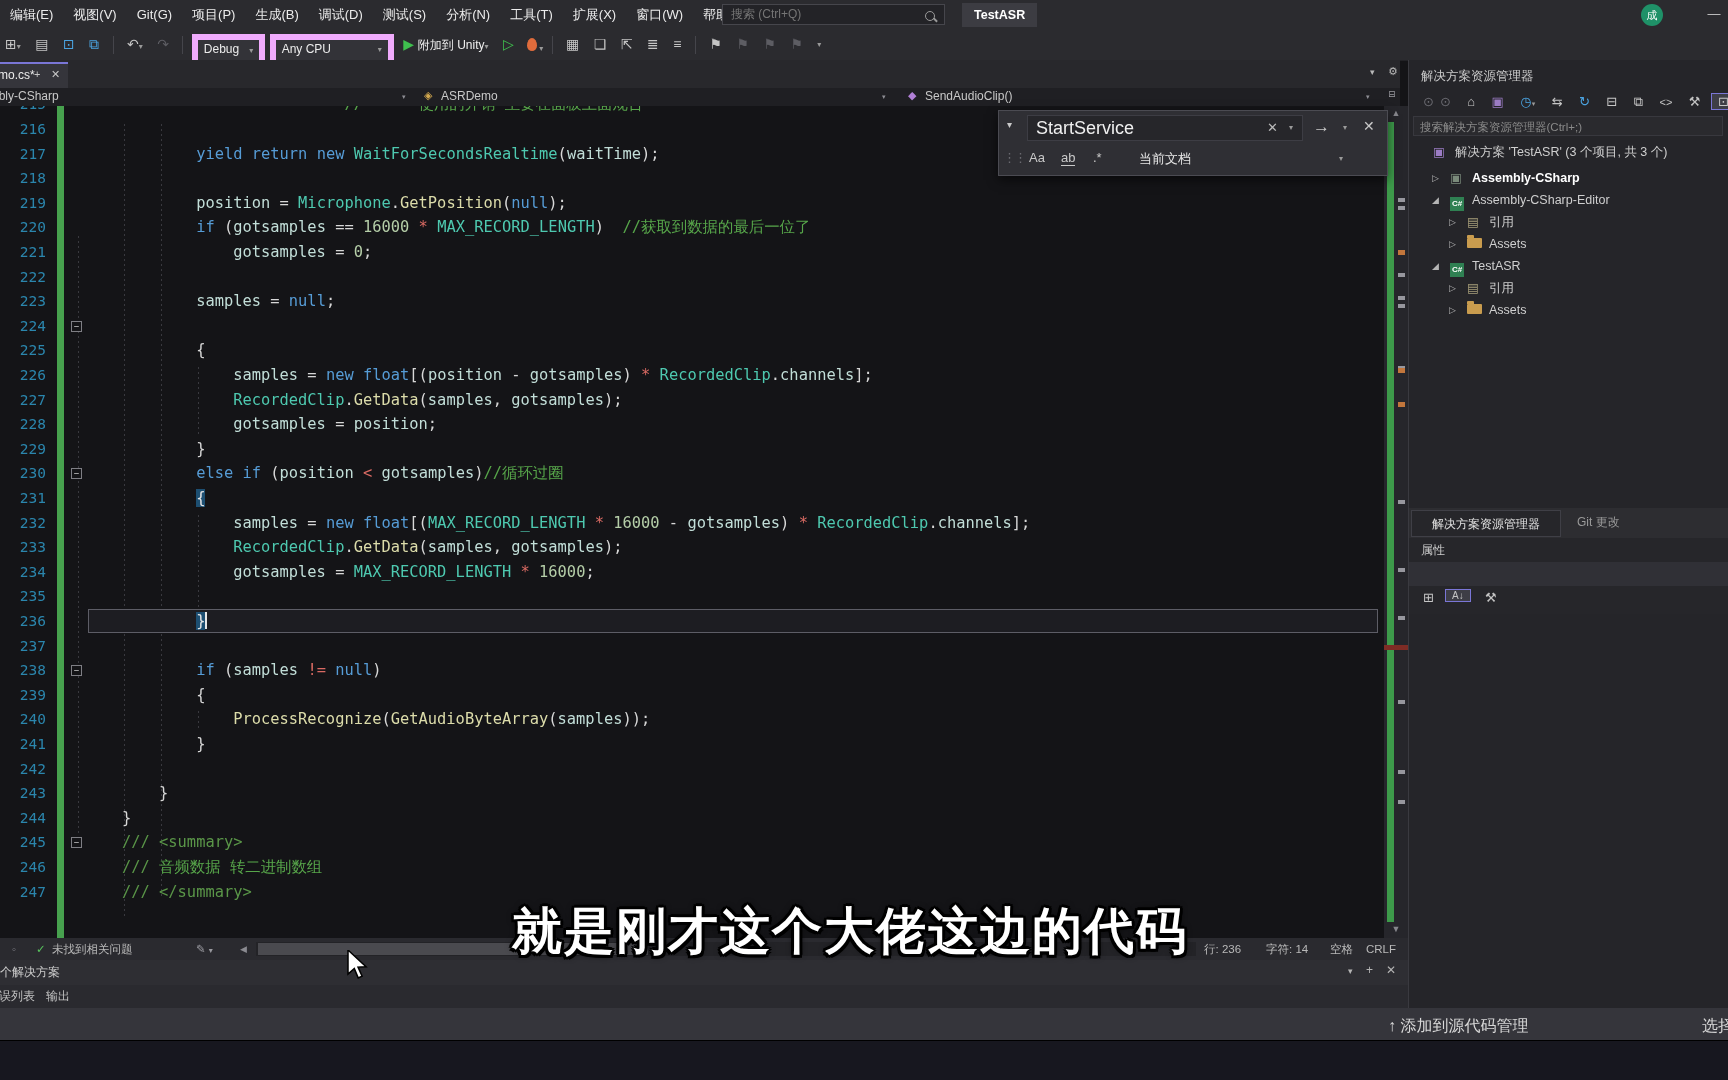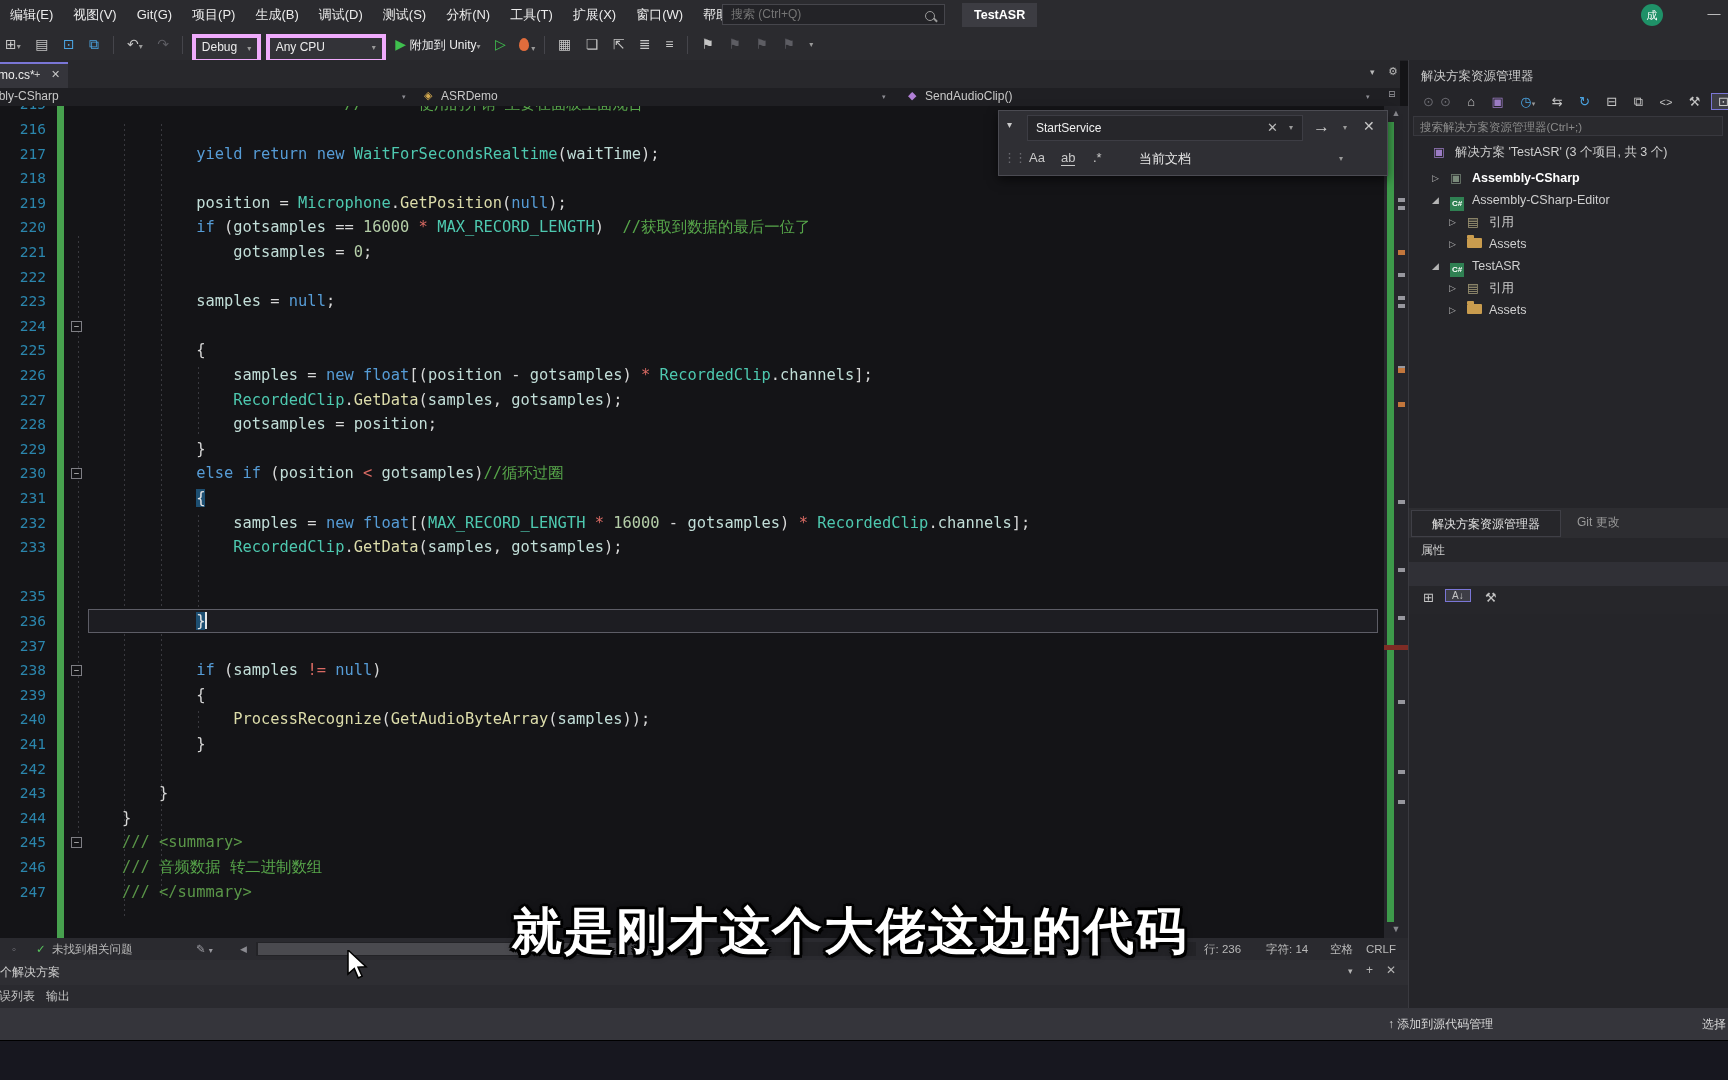--- a/index.html
+++ b/index.html
@@ -16,21 +16,21 @@
   #solution-badge{left:962px;top:3px;height:24px;background:#3c3c42;color:#fff;font-size:12.5px;font-weight:bold;
     line-height:24px;padding:0 12px;}
   #avatar{left:1641px;top:4px;width:22px;height:22px;border-radius:50%;background:#1f9168;color:#fff;
     font-size:11px;text-align:center;line-height:22px;}
   #min-btn{left:1700px;top:0;width:28px;height:30px;color:#ccc;text-align:center;line-height:28px;font-size:13px;}
   
   #toolbar{left:0;top:30px;width:1728px;height:30px;background:#2b2b2f;border-bottom:1px solid #222226;}
   .tbi{display:inline-block;vertical-align:top;color:#c5c5c5;font-size:14px;line-height:29px;padding:0 5px;}
   .tbi.dim{color:#5d5d63;}
   .tbsep{display:inline-block;vertical-align:top;width:1px;height:18px;background:#45454b;margin:6px 4px;}
-  .combo{display:inline-block;vertical-align:top;height:21px;margin-top:4px;background:#333338;border:4px solid #f0abfc;
+  .combo{display:inline-block;vertical-align:top;height:21px;margin-top:4px;background:#333338;border:6px solid #f0abfc;
     color:#ececec;font-size:12px;line-height:19px;padding:0 6px;position:relative;}
   .combo .car{color:#9a9a9a;font-size:8px;margin-left:10px;}
   .green{color:#3fbf4e;}
   .flame{display:inline-block;width:10px;height:13px;background:#e06c3c;border-radius:50% 50% 50% 50%/60% 60% 40% 40%;margin:8px 2px 0 4px;}
   #live-share{left:1682px;top:34px;color:#c5c5c5;font-size:12px;}
   
   #tabstrip{left:0;top:60px;width:1400px;height:28px;background:#28282c;border-bottom:2px solid #6b68c2;}
   #doc-tab{left:0;top:2px;width:68px;height:26px;background:#35353b;border-top:2px solid #7a76d6;overflow:hidden;}
   #doc-tab .lbl{position:absolute;left:-42px;top:4px;width:90px;font-size:12px;color:#ececec;white-space:nowrap;}
   #doc-tab .pin{position:absolute;left:34px;top:4px;color:#c8c8c8;font-size:11px;}
@@ -54,21 +54,21 @@
   .tk-dv{color:#8fb98f}.tk-o{color:#d96a63}
   .tk-phl{color:#e6e6e6;background:#1d4f72}
   .cur-box{position:absolute;left:88px;top:0px;width:1290px;height:24px;border:1px solid #5d5d66;background:#1d1d22;box-sizing:border-box;}
   .caret{display:inline-block;width:0;height:17px;border-left:2px solid #e8e8e8;vertical-align:-3px;}
   .iguide{position:absolute;width:1px;background-image:repeating-linear-gradient(to bottom,#39393f 0 2px,transparent 2px 5px);}
   #chgbar{left:57px;top:0;width:7px;height:832px;background:#47a14e;}
   
   #find{left:998px;top:110px;width:390px;height:66px;background:#2f2f34;border:1px solid #4b4b52;
     box-shadow:0 4px 10px rgba(0,0,0,.55);box-sizing:border-box;z-index:6;}
   #find-input{position:absolute;left:28px;top:4px;width:276px;height:26px;background:#26262a;border:1px solid #3d3d44;
-    color:#f0f0f0;font-size:12px;padding:0 30px 0 8px;box-sizing:border-box;font-family:"Liberation Sans",sans-serif;}
+    color:#f0f0f0;font-size:18px;padding:0 30px 0 8px;box-sizing:border-box;font-family:"Liberation Sans",sans-serif;}
   .find-btn{position:absolute;color:#c9c9c9;font-size:13px;}
   .find-opt{position:absolute;top:39px;color:#c9c9c9;font-size:13px;}
   
   #vscroll{left:1384px;top:106px;width:24px;height:832px;background:#26262b;}
   .sb-green{position:absolute;left:3px;top:16px;width:7px;height:800px;background:#3d9a4a;}
   .sb-mark{position:absolute;left:14px;width:7px;height:4px;background:#97979e;}
   .sb-org{position:absolute;left:14px;width:7px;height:5px;background:#c2763c;}
   .sb-red{position:absolute;left:0;width:24px;height:5px;background:#7e2c25;}
   .sb-arr{position:absolute;left:0;width:24px;text-align:center;color:#86868c;font-size:9px;}
   
@@ -96,21 +96,21 @@
   .folder-ico::before{content:"";position:absolute;left:0;top:-3px;width:7px;height:3px;background:#c99c4e;border-radius:1px 1px 0 0;}
   #ex-tabs{position:absolute;left:0px;top:448px;width:320px;height:30px;background:#2d2d31;}
   #ex-tab1{position:absolute;left:2px;top:2px;width:150px;height:27px;background:#26262a;border:1px solid #3f3f46;
     color:#e0e0e0;font-size:12px;text-align:center;line-height:26px;box-sizing:border-box;}
   #ex-tab2{position:absolute;left:168px;top:6px;color:#9a9a9a;font-size:12px;}
   #props-title{position:absolute;left:0;top:478px;width:320px;height:24px;background:#26262a;color:#cccccc;
     font-size:12px;line-height:24px;padding-left:12px;box-sizing:border-box;}
   #props-row{position:absolute;left:0;top:502px;width:320px;height:24px;background:#303036;}
   #props-bar{position:absolute;left:0;top:526px;width:320px;height:28px;background:#26262a;}
   
-  #vs-statusbar{left:0;top:1008px;width:1728px;height:32px;background:#35353b;font-size:12px;color:#d8d8d8;}
+  #vs-statusbar{left:0;top:1008px;width:1728px;height:32px;background:#35353b;font-size:16px;color:#d8d8d8;}
   #taskbar{left:0;top:1040px;width:1728px;height:40px;background:#17171f;border-top:1px solid #000;}
   
   #subtitle{left:470px;top:898px;width:760px;text-align:center;font-size:50px;font-weight:900;color:#fff;
     letter-spacing:2px;z-index:8;font-family:"Liberation Sans","DejaVu Sans",sans-serif;
     text-shadow:3px 0 0 #000,-3px 0 0 #000,0 3px 0 #000,0 -3px 0 #000,
       2.5px 2.5px 0 #000,-2.5px 2.5px 0 #000,2.5px -2.5px 0 #000,-2.5px -2.5px 0 #000,0 0 7px #000;}
   #mouse{left:346px;top:950px;z-index:9;}
 </style>
 </head>
 <body>
@@ -259,20 +259,24 @@
           <span class="ct"><span class="tk-p">        </span><span class="tk-phl">{</span></span>
         </div>
         <div class="code-row" style="top: 404.6px;">
           <span class="ln">232</span>
           <span class="ct"><span class="tk-p">            </span><span class="tk-v">samples</span><span class="tk-p"> = </span><span class="tk-k">new</span><span class="tk-p"> </span><span class="tk-k">float</span><span class="tk-p">[(</span><span class="tk-t">MAX_RECORD_LENGTH</span><span class="tk-p"> </span><span class="tk-o">*</span><span class="tk-p"> </span><span class="tk-n">16000</span><span class="tk-p"> - </span><span class="tk-v">gotsamples</span><span class="tk-p">) </span><span class="tk-o">*</span><span class="tk-p"> </span><span class="tk-t">RecordedClip</span><span class="tk-p">.</span><span class="tk-v">channels</span><span class="tk-p">];</span></span>
         </div>
         <div class="code-row" style="top: 429.2px;">
           <span class="ln">233</span>
           <span class="ct"><span class="tk-p">            </span><span class="tk-t">RecordedClip</span><span class="tk-p">.</span><span class="tk-m">GetData</span><span class="tk-p">(</span><span class="tk-v">samples</span><span class="tk-p">, </span><span class="tk-v">gotsamples</span><span class="tk-p">);</span></span>
         </div>
+        <div class="code-row" style="top: 453.8px;">
+          <span class="ln">234</span>
+          <span class="ct"><span class="tk-p">            </span><span class="tk-v">gotsamples</span><span class="tk-p"> = </span><span class="tk-t">MAX_RECORD_LENGTH</span><span class="tk-p"> </span><span class="tk-o">*</span><span class="tk-p"> </span><span class="tk-n">16000</span><span class="tk-p">;</span></span>
+        </div>
         <div class="code-row" style="top: 478.4px;">
           <span class="ln">235</span>
           <span class="ct"></span>
         </div>
         <div class="code-row" style="top: 503px;">
           <div class="cur-box"></div>
           <span class="ln">236</span>
           <span class="ct"><span class="tk-p">        </span><span class="tk-phl">}</span><span class="caret"></span></span>
         </div>
         <div class="code-row" style="top: 527.6px;">

